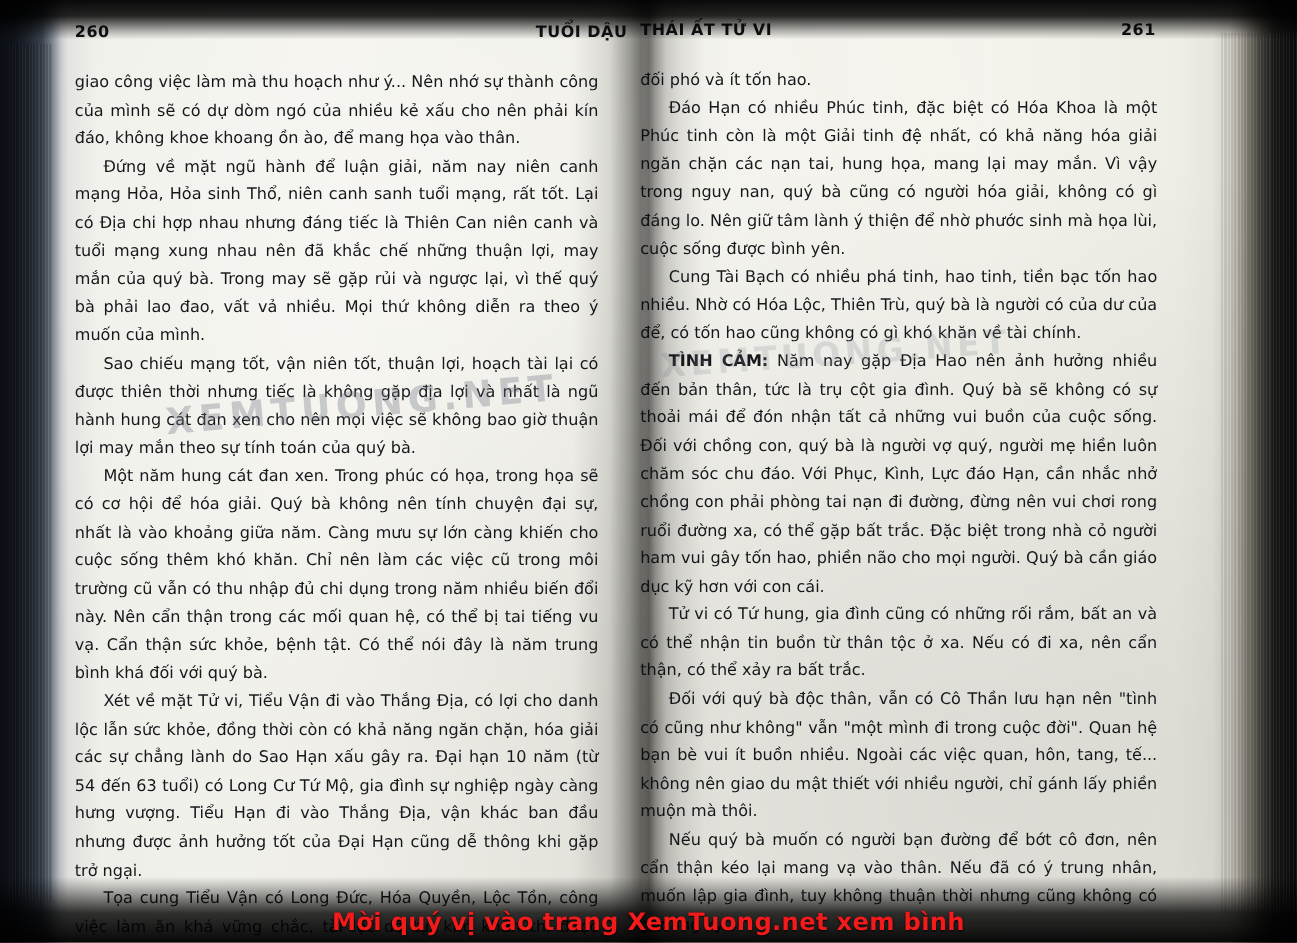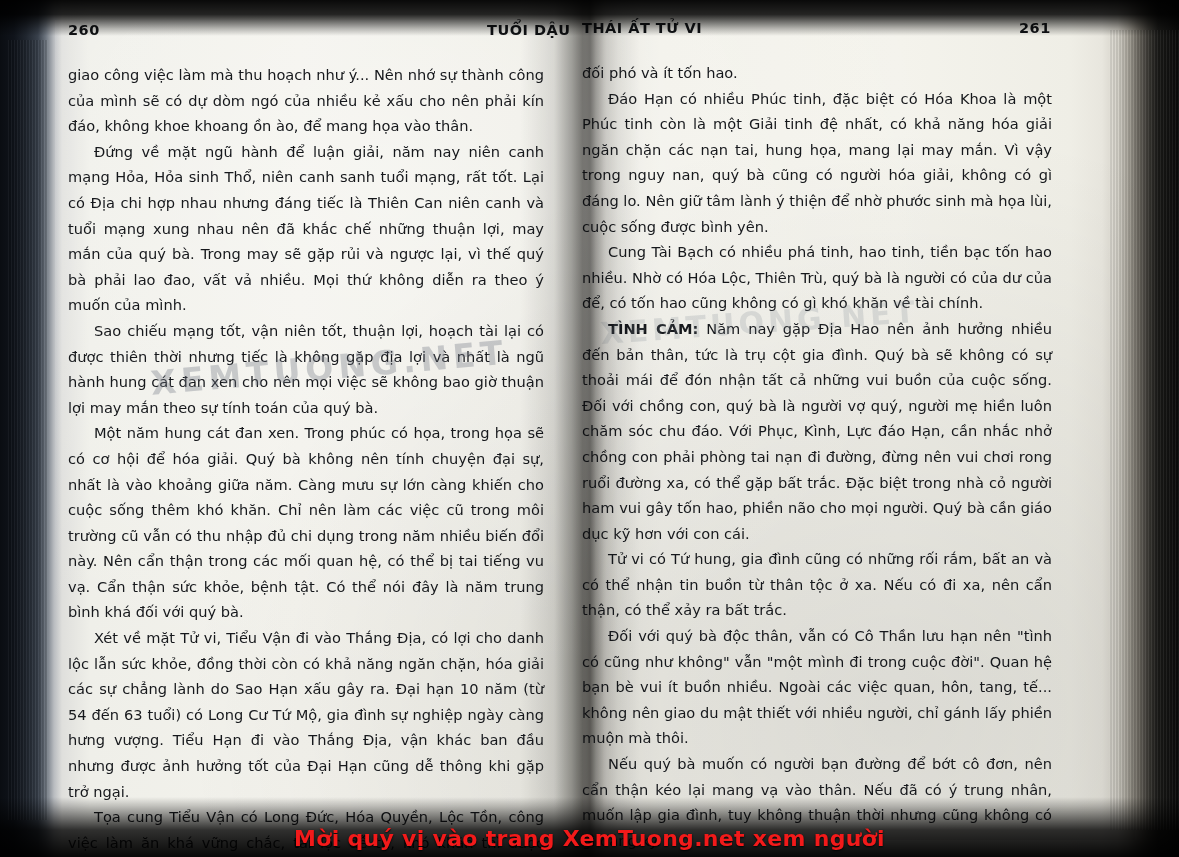--- a/index.html
+++ b/index.html
@@ -213,14 +213,14 @@
 
   </div>
 
   <div class="watermark">XEMTUONG.NET</div>
   <div class="watermark-r">XEMTUONG.NET</div>
 
   <div class="gutter"></div>
   <div class="book-top-shade"></div>
   <div class="book-bottom-shade"></div>
 
-  <div id="promo-banner" style="color: rgb(242, 26, 26);">Mời quý vị vào trang XemTuong.net xem người</div>
+  <div id="promo-banner" style="color: rgb(242, 26, 26);">Mời quý vị vào trang XemTuong.net xem bình</div>
 </div>
 
 </body></html>

